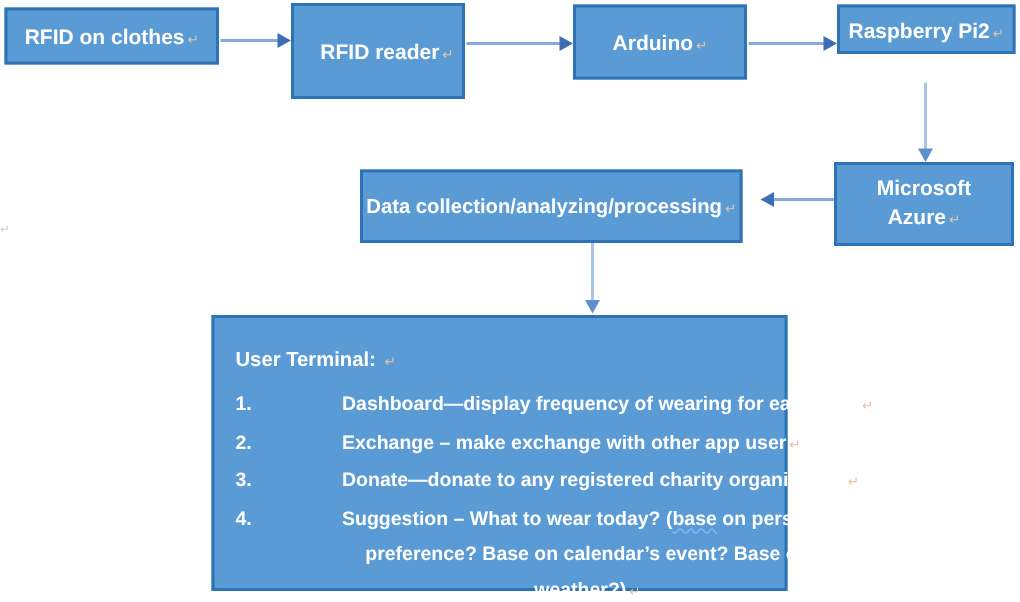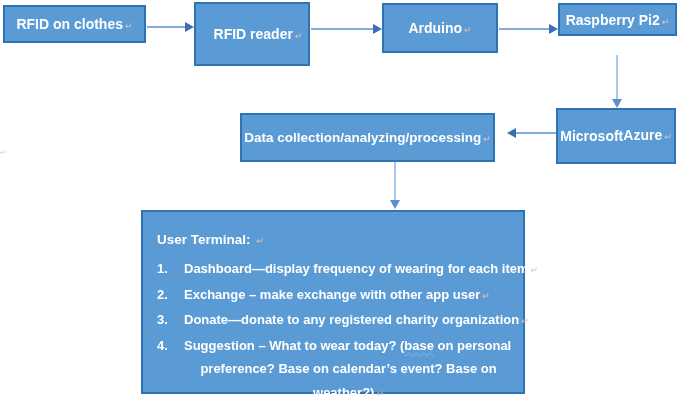--- a/index.html
+++ b/index.html
@@ -12,31 +12,31 @@
     background:#5b9bd5; border:2px solid #2e74b5; color:#ffffff;
     display:flex; align-items:center; justify-content:center;
     font-weight:700; font-size:14px; text-align:left;
   }
   .node .lbl { white-space:nowrap; }
   .ret { color:#e4c3ab; font-size:9px; font-weight:400; margin-left:2px; }
   #n-rfid-clothes { left:3px;   top:5px;   width:143px; height:38px; }
   #n-rfid-reader  { left:194px; top:2px;   width:116px; height:64px;padding-left:12px; }
   #n-arduino      { left:382px; top:3px;   width:116px; height:50px; }
   #n-raspberry    { left:558px; top:3px;   width:119px; height:33px; }
-  #n-azure        { left:556px; top:108px; width:120px; height:56px; line-height:19px; }
+  #n-azure        { left:556px; top:108px; width:120px; height:56px; flex-direction:column; line-height:19px; }
   #n-data         { left:240px; top:113px; width:255px; height:49px; font-size:13.5px; }
   #n-terminal     {
     left:141px; top:210px; width:384px; height:184px;
     display:block; text-align:left; padding:19px 10px 0 14px;
     font-size:13px; font-weight:700;
   }
   .t-title { font-size:13.5px; line-height:18px; margin-bottom:7px; }
   .t-row { display:flex; line-height:23.5px; }
   .t-num { width:27px; flex-shrink:0; }
-  .t-text { flex:1; }
+  .t-text { flex:1;margin-left:44px; }
   .nowrap { white-space:nowrap; }
   .t-line2 { display:block;text-align:center; }
   .wavy { text-decoration:underline wavy #7fb2ff 1px; text-underline-offset:2px; }
   .hline { position:absolute; height:2px; background:#85abdd; }
   .vline { position:absolute; width:2px;  background:#a9c5e8; }
   .head-right { position:absolute; width:0; height:0;
     border-top:5px solid transparent; border-bottom:5px solid transparent;
     border-left:9px solid #3e6db5; }
   .head-left { position:absolute; width:0; height:0;
     border-top:5px solid transparent; border-bottom:5px solid transparent;

